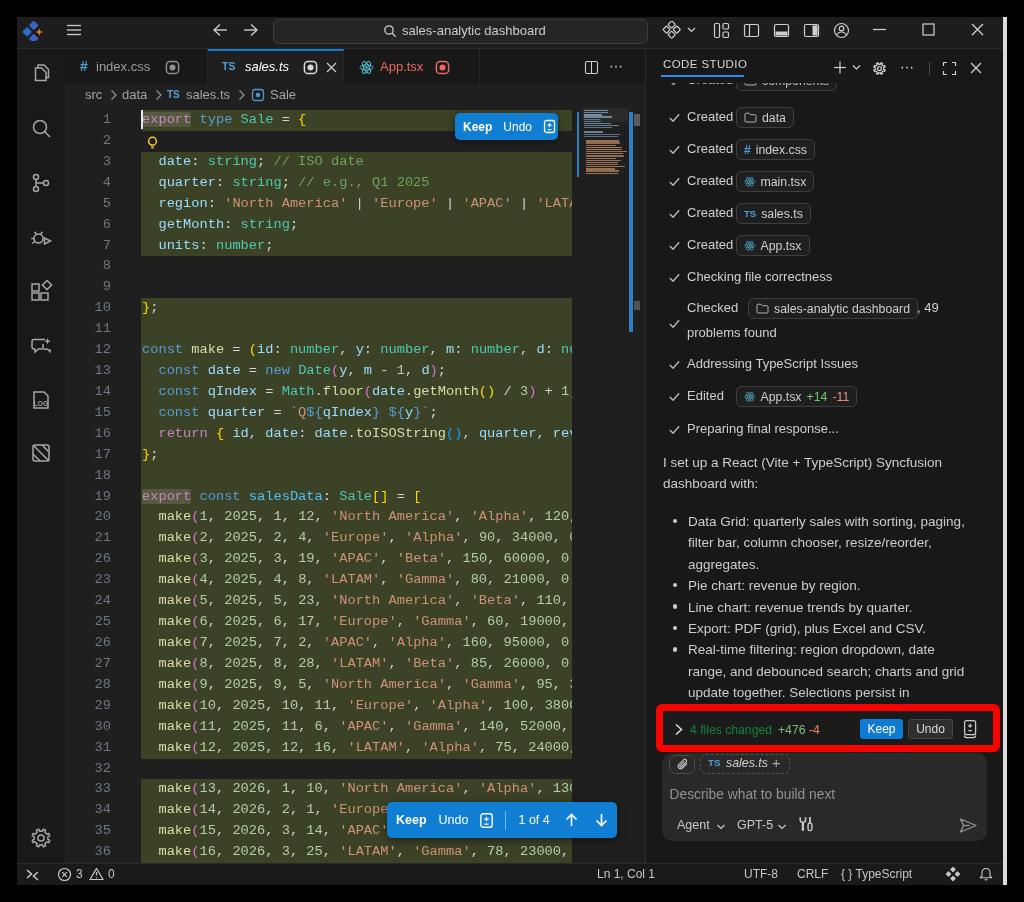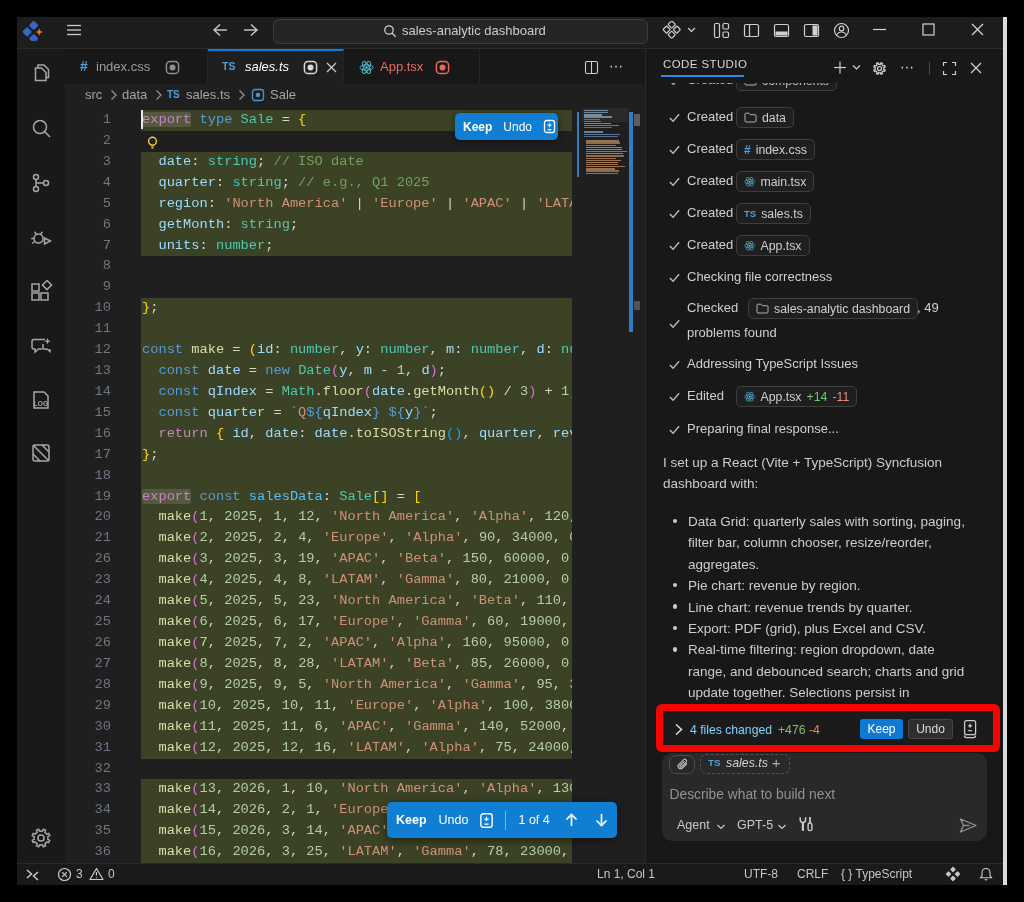--- a/index.html
+++ b/index.html
@@ -559,21 +559,21 @@
 <div class="bullettext" style="left:688px;top:511px;width:305px">Data Grid: quarterly sales with sorting, paging,<br>filter bar, column chooser, resize/reorder,<br>aggregates.<br>Pie chart: revenue by region.<br>Line chart: revenue trends by quarter.<br>Export: PDF (grid), plus Excel and CSV.<br>Real-time filtering: region dropdown, date<br>range, and debounced search; charts and grid<br>update together. Selections persist in</div>
 <div class="abs" style="left:673px;top:518.8px;width:4.4px;height:4.4px;border-radius:50%;background:#cccccc"></div>
 <div class="abs" style="left:673px;top:583px;width:4.4px;height:4.4px;border-radius:50%;background:#cccccc"></div>
 <div class="abs" style="left:673px;top:604.4px;width:4.4px;height:4.4px;border-radius:50%;background:#cccccc"></div>
 <div class="abs" style="left:673px;top:625.8px;width:4.4px;height:4.4px;border-radius:50%;background:#cccccc"></div>
 <div class="abs" style="left:673px;top:647.2px;width:4.4px;height:4.4px;border-radius:50%;background:#cccccc"></div>
 <div class="abs" style="left:656px;top:704px;width:344px;height:48px;border:7.5px solid #f70400;border-radius:6px;background:#1b1b1b"></div>
 <svg class="abs" style="left:674px;top:723px" width="9" height="13" viewBox="0 0 9 13">
     <polyline points="2,1.5 7.5,6.5 2,11.5" stroke="#e0e0e0" stroke-width="1.5" fill="none"></polyline>
   </svg>
-<div class="abs" style="left:690px;top:722.5px;width:110px;height:15px;font-size:12.2px;color:#7dd3fc">4 files changed</div>
+<div class="abs" style="left:690px;top:722.5px;width:110px;height:15px;font-size:12.2px;color:#15803d">4 files changed</div>
 <div class="abs" style="left:778px;top:722.5px;width:40px;height:15px;font-size:12.2px;color:#7fbf6f">+476</div>
 <div class="abs" style="left:809px;top:722.5px;width:30px;height:15px;font-size:12.2px;color:#e8845f">-4</div>
 <div class="abs" style="left:860px;top:719px;width:43px;height:20px;background:#0e7ad4;border-radius:3px;text-align:center;line-height:20px;font-size:12px;color:#fff">Keep</div>
 <div class="abs" style="left:908px;top:719px;width:45px;height:20px;background:#2e2e2e;border:1px solid #464646;border-radius:3px;text-align:center;line-height:18px;font-size:12px;color:#dcdcdc">Undo</div>
 <svg class="abs" style="left:960px;top:719px" width="19" height="20" viewBox="0 0 19 20">
     <g stroke="#cccccc" stroke-width="1.25" fill="none">
       <path d="M15.6 16.6 a2 2 0 0 1 -2 2 h-7.2 a2 2 0 0 1 -2 -2"></path>
       <rect x="4.6" y="1.5" width="11" height="14.2" rx="2"></rect>
       <path d="M10.1 4.8 v4 M8.1 6.8 h4 M8.3 11.6 h3.6"></path>
     </g>

